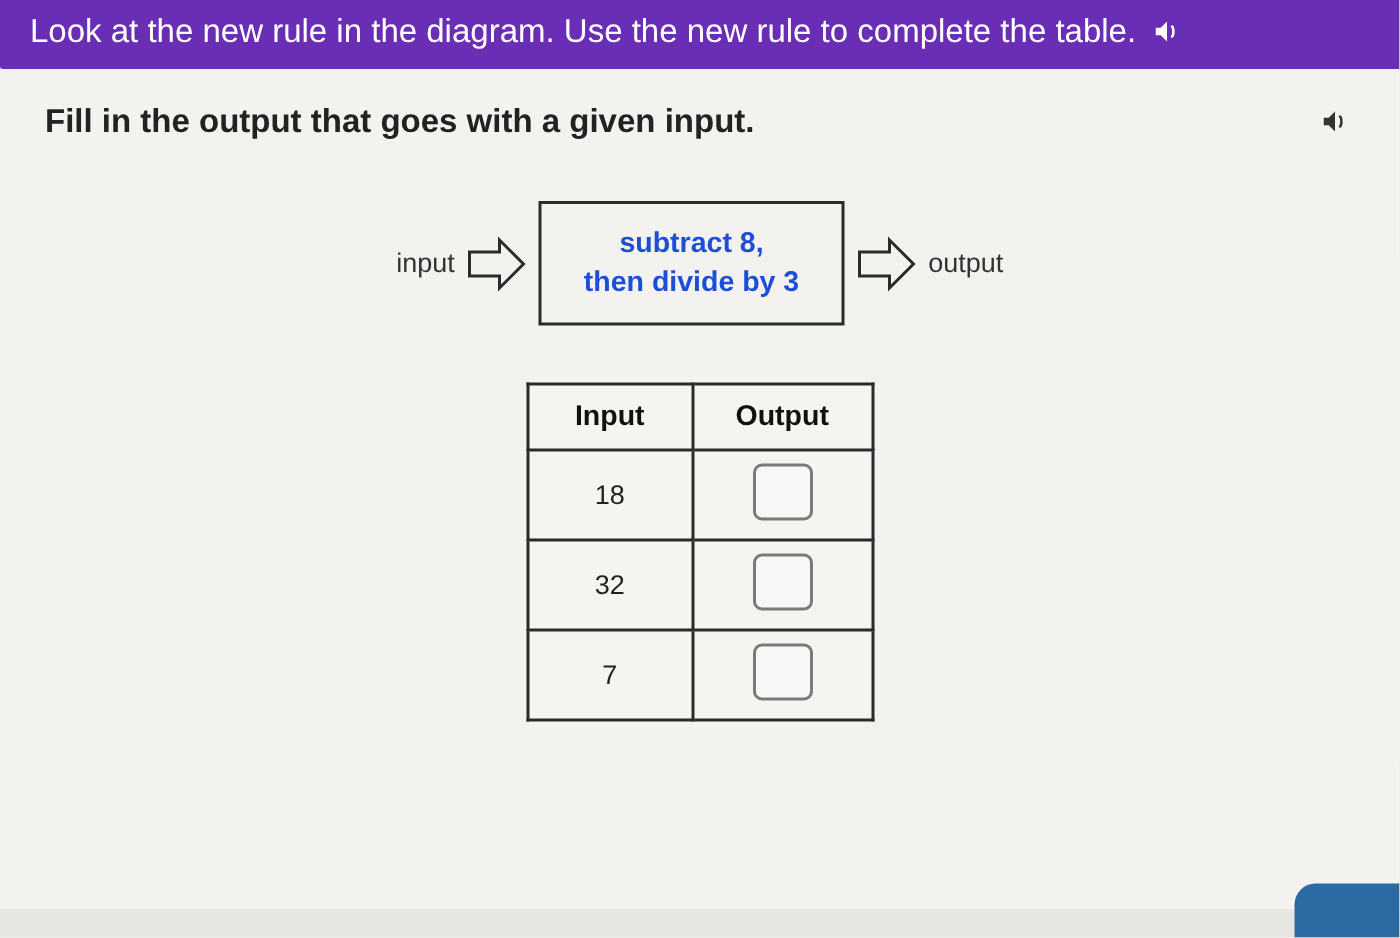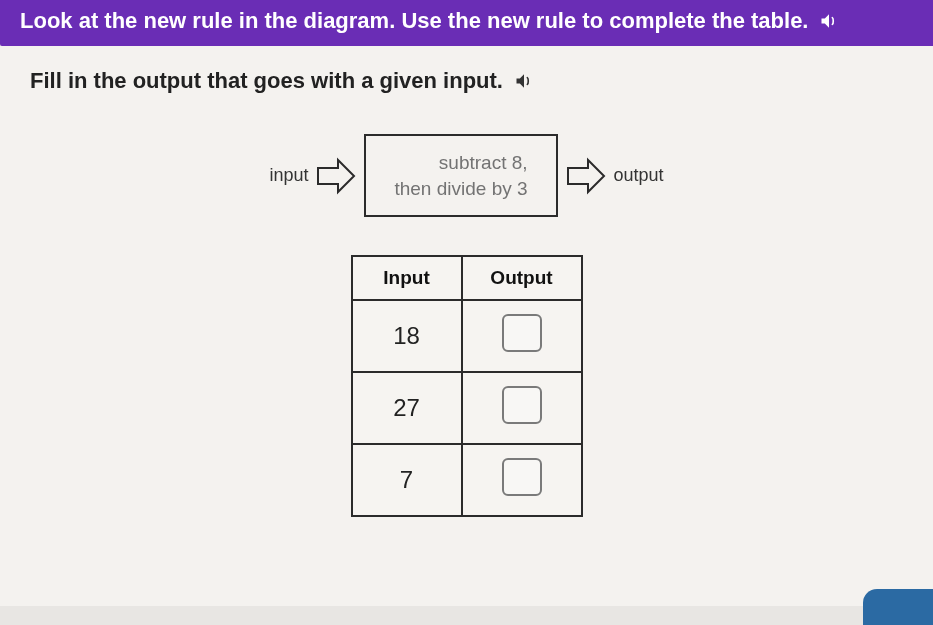--- a/index.html
+++ b/index.html
@@ -7,21 +7,21 @@
     font-family: Arial, Helvetica, sans-serif;
     background: #e8e6e3;
     width: 933px;
     height: 625px;
     overflow: hidden;
     position: relative;
   }
   .header-bar {
     background: #6a2db5;
     color: #fff;
-    font-weight: 700;
+    font-weight: 400;
     font-size: 22px;
     padding: 8px 20px 12px 20px;
     display: flex;
     align-items: center;
     gap: 8px;
     border-bottom-left-radius: 2px;
   }
   .header-bar .text { flex: 0 0 auto; }
   .audio-icon {
     display: inline-flex;
@@ -39,21 +39,21 @@
     min-height: 560px;
   }
   .subhead {
     text-align: center;
     font-weight: 700;
     font-size: 22px;
     color: #222;
     margin-bottom: 40px;
     display: flex;
     align-items: center;
-    justify-content: flex-start;
+    justify-content: space-between;
     gap: 8px;
   }
   .subhead .audio-icon svg path, .header-bar .audio-icon svg path { }
   .flow {
     display: flex;
     align-items: center;
     justify-content: center;
     gap: 6px;
     margin-bottom: 38px;
   }
@@ -65,24 +65,25 @@
     width: 44px;
     height: 40px;
     display: flex;
     align-items: center;
     justify-content: center;
   }
   .rule-box {
     border: 2px solid #2b2b2b;
     background: #f4f2ef;
     padding: 14px 28px;
-    text-align: right;
+    text-align: center;
     font-size: 19px;
-    color: #737373;
+    color: #1d4ed8;
     line-height: 1.35;
+    font-weight: bold;
   }
   .table-wrap {
     display: flex;
     justify-content: center;
   }
   table.io {
     border-collapse: collapse;
     background: #f6f4f1;
   }
   table.io th, table.io td {
@@ -90,23 +91,23 @@
     text-align: center;
     vertical-align: middle;
   }
   table.io th {
     font-weight: 700;
     font-size: 19px;
     padding: 10px 22px;
     color: #111;
   }
   table.io td {
-    font-size: 24px;
+    font-size: 18px;
     padding: 0;
-    height: 72px;
+    height: 60px;
     color: #222;
   }
   table.io td.input-cell { width: 110px; }
   table.io td.output-cell { width: 120px; }
   .answer-box {
     width: 40px;
     height: 38px;
     border: 2px solid #7a7a7a;
     border-radius: 6px;
     background: #f8f7f5;
@@ -174,21 +175,21 @@
           <th>Input</th>
           <th>Output</th>
         </tr>
       </thead>
       <tbody>
         <tr>
           <td class="input-cell">18</td>
           <td class="output-cell"><span class="answer-box"></span></td>
         </tr>
         <tr>
-          <td class="input-cell">27</td>
+          <td class="input-cell">32</td>
           <td class="output-cell"><span class="answer-box"></span></td>
         </tr>
         <tr>
           <td class="input-cell">7</td>
           <td class="output-cell"><span class="answer-box"></span></td>
         </tr>
       </tbody>
     </table>
   </div>
 

